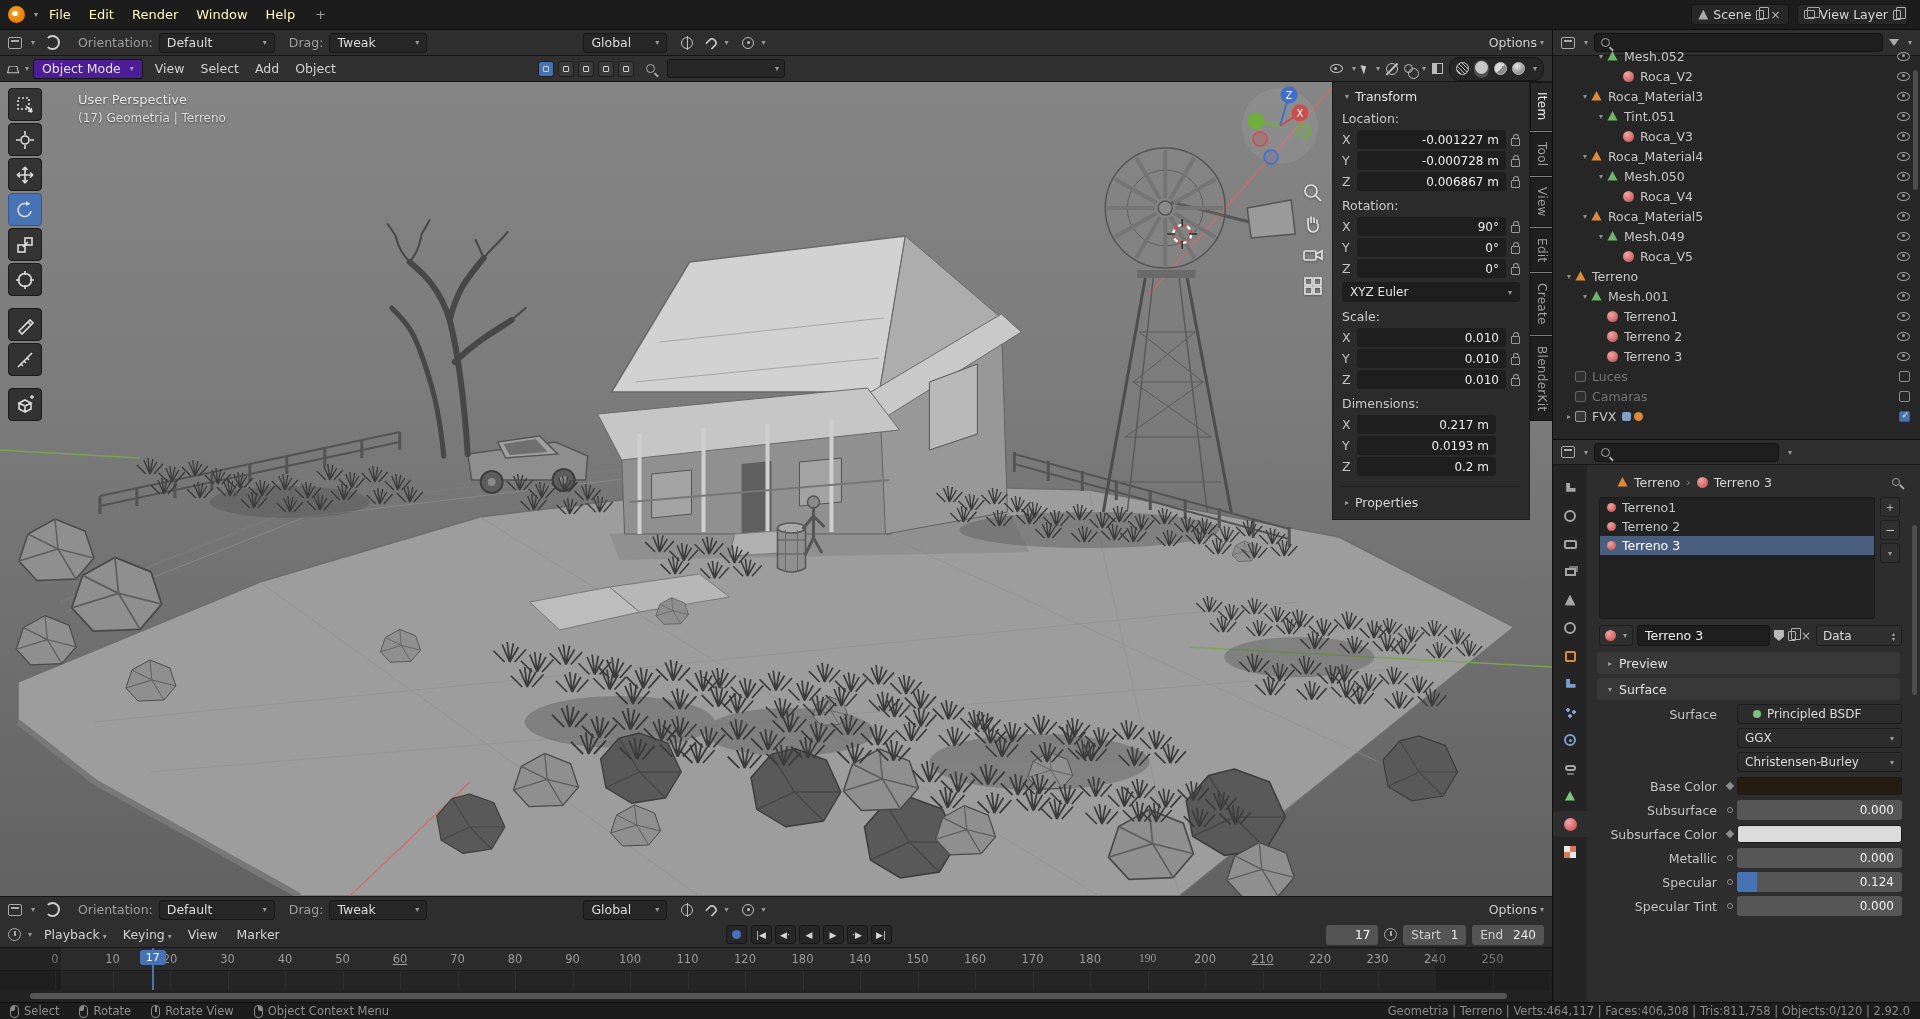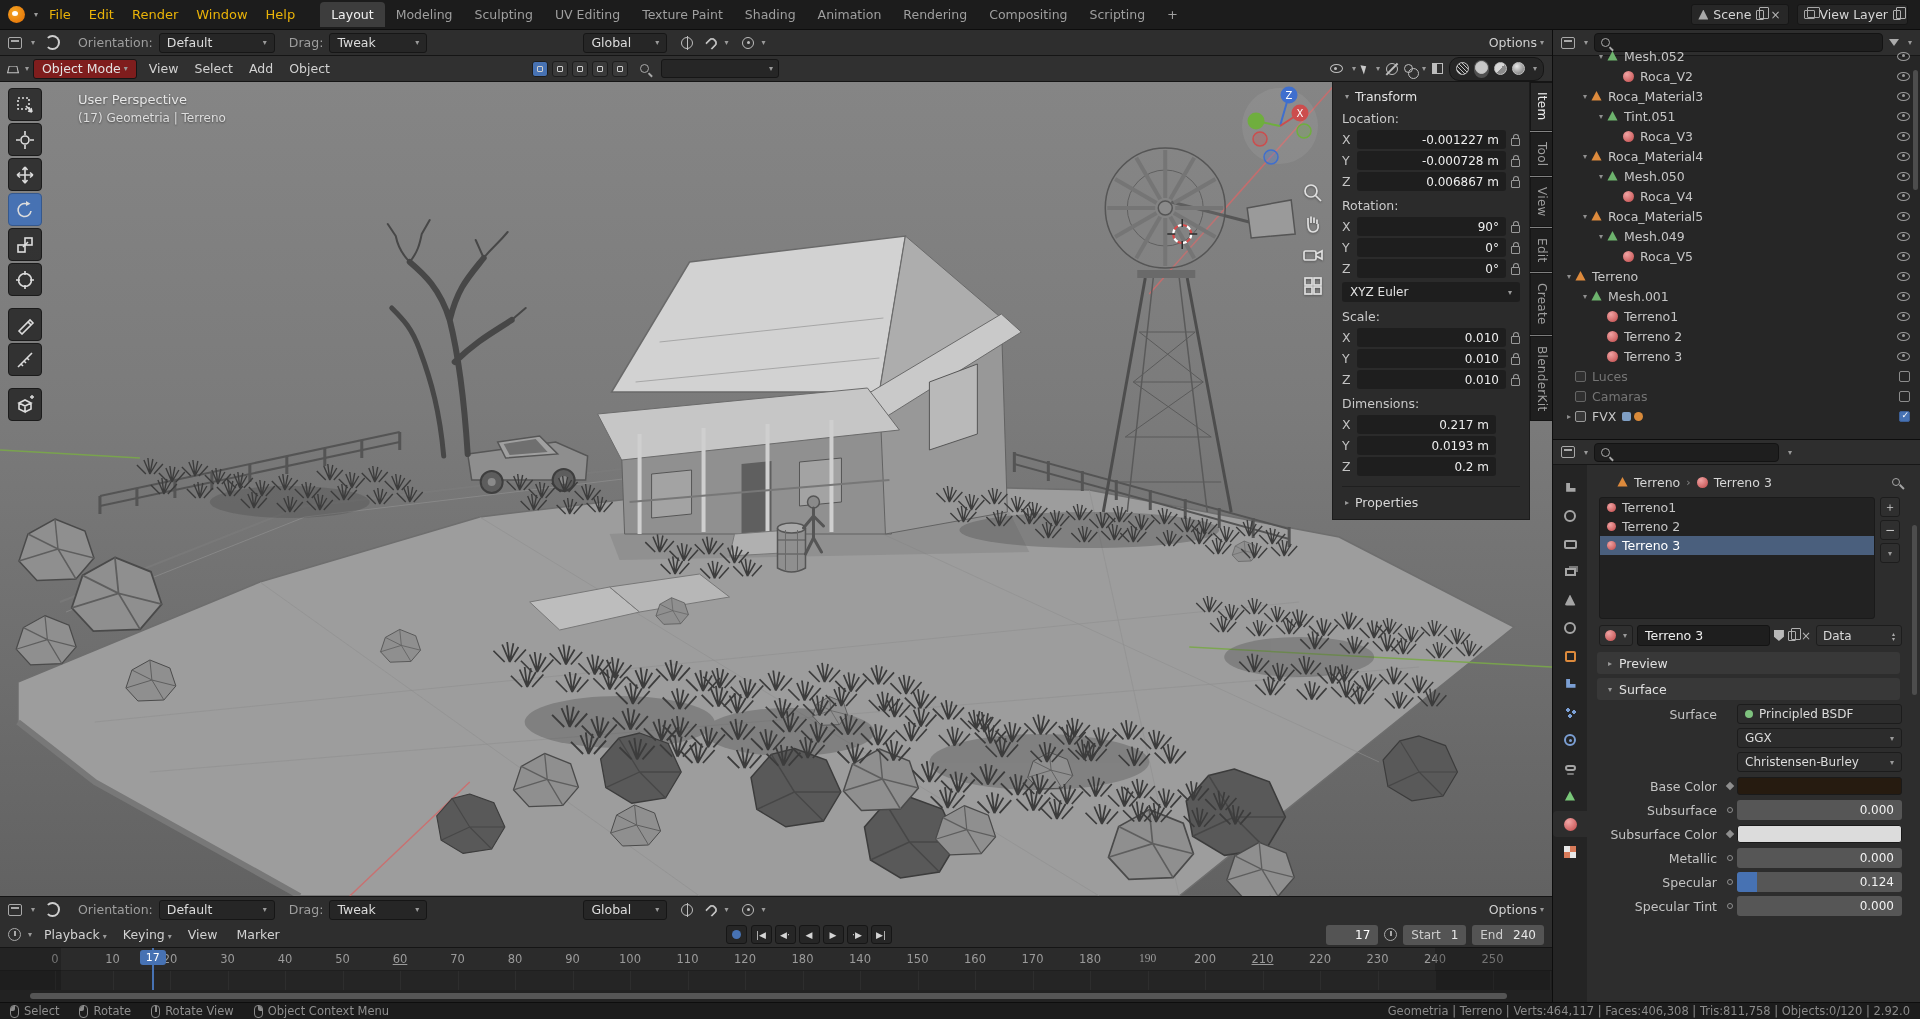--- a/index.html
+++ b/index.html
@@ -7,21 +7,21 @@
   font-family:"DejaVu Sans","Liberation Sans",sans-serif;font-size:13px;color:#c9c9c9}
 .app{width:1920px;height:1019px;display:flex;flex-direction:column}
 .caret{font-size:8px;color:#9a9a9a;margin-left:3px}
 .magico{width:9px;height:9px;border:1.5px solid #a9a9a9;border-radius:50%;position:relative;display:inline-block}
 .magico::after{content:"";position:absolute;width:5px;height:1.5px;background:#a9a9a9;transform:rotate(45deg);left:7px;top:9px}
 
 
 .topbar{flex:0 0 30px;background:#1c1c1c;display:flex;align-items:center;padding:0 8px;gap:2px;border-bottom:1px solid #0d0d0d}
 .blogo{width:17px;height:17px;border-radius:50%;background:radial-gradient(circle at 38% 36%,#f5a623,#e87d0d 70%);position:relative;margin-right:4px}
 .blogo::after{content:"";position:absolute;left:4px;top:5px;width:6px;height:5px;background:#fff;border-radius:50%}
-.menu-item{padding:3px 9px;border-radius:3px;color:#eab308}
+.menu-item{padding:3px 9px;border-radius:3px;color:#fef9c3}
 .workspaces{display:flex;margin-left:14px}
 .ws-tab{padding:5px 11px;color:#9f9f9f;font-size:12.5px;border-radius:4px 4px 0 0;white-space:nowrap}
 .ws-tab.active{background:#3d3d3d;color:#f0f0f0}
 .ws-add{padding:4px 9px;color:#9f9f9f}
 .tb-right{margin-left:auto;display:flex;align-items:center;gap:8px;padding-right:4px}
 .tb-group{display:flex;align-items:center;gap:5px;background:#272727;border:1px solid #161616;border-radius:3px;height:21px;padding:0 6px;font-size:12.5px;color:#d5d5d5}
 .ico-scene{width:10px;height:10px;background:#a7a7a7;clip-path:polygon(50% 0,100% 100%,0 100%)}
 .ico-layers{width:11px;height:9px;border:1px solid #a7a7a7;border-radius:1px;position:relative}
 .ico-layers::after{content:"";position:absolute;left:2px;top:-4px;width:11px;height:9px;border:1px solid #a7a7a7;border-radius:1px}
 .copyico{width:8px;height:10px;border:1px solid #b0b0b0;border-radius:1px;position:relative;display:inline-block}
@@ -47,21 +47,21 @@
 .falloff{width:12px;height:12px;border:1.5px solid #bdbdbd;border-radius:50%;position:relative;display:inline-block}
 .falloff::after{content:"";position:absolute;left:3.5px;top:3.5px;width:3px;height:3px;border-radius:50%;background:#bdbdbd}
 .pivot-ico{width:12px;height:12px;border:1.5px solid #bdbdbd;border-radius:50%;position:relative;display:inline-block}
 .pivot-ico::after{content:"";position:absolute;left:4.2px;top:-2px;width:1.5px;height:14px;background:#bdbdbd}
 .options{margin-left:auto;display:flex;align-items:center;color:#d0d0d0}
 
 
 .viewport{flex:1;display:flex;flex-direction:column;min-height:0}
 .vp-header{flex:0 0 26px;background:#303030;display:flex;align-items:center;padding:0 8px;gap:4px;border-bottom:1px solid #151515;font-size:12.5px}
 .vp-menu{padding:3px 8px;color:#d2d2d2}
-.mode-drop{display:flex;align-items:center;gap:0;background:#7f1d1d;border:1px solid #161616;border-radius:3px;height:20px;padding:0 8px;color:#e2e2e2}
+.mode-drop{display:flex;align-items:center;gap:6px;background:#4c1d95;border:1px solid #161616;border-radius:3px;height:20px;padding:0 8px;color:#e2e2e2}
 .mode-ico{width:10px;height:10px;border:1.5px solid #c9c9c9;transform:perspective(20px) rotateX(45deg)}
 .hdr-center{display:flex;align-items:center;gap:4px;margin-left:190px}
 .tgl{width:16px;height:16px;border-radius:3px;background:#3a3a3a;border:1px solid #1d1d1d;position:relative}
 .tgl.active{background:#4772b3}
 .tgl::after{content:"";position:absolute;inset:4px;border:1px solid #cfcfcf;border-radius:1px}
 .wide-drop{width:118px;height:19px;background:#262626;border:1px solid #161616;border-radius:3px;display:flex;align-items:center;justify-content:flex-end;padding:0 5px;margin-left:8px}
 .hdr-right{margin-left:auto;display:flex;align-items:center;gap:6px}
 .sh-circ{width:13px;height:13px;border-radius:50%;border:1.5px solid #c2c2c2;display:inline-block}
 .sh-circ.wire{background:repeating-linear-gradient(45deg,transparent 0 2px,#c2c2c2 2px 3px)}
 .sh-circ.solidfill{background:#c8c8c8}
@@ -185,21 +185,21 @@
 .updown{display:flex;flex-direction:column;font-size:6px;line-height:5px;color:#aaa}
 .panel-h{height:22px;background:#383838;border-radius:3px;display:flex;align-items:center;gap:7px;padding:0 8px;margin:4px 2px 4px 2px;color:#e0e0e0;font-size:12.5px}
 .pp-row{display:flex;align-items:center;margin:4px 0;min-height:20px}
 .pp-label{width:128px;text-align:right;padding-right:6px;font-size:12.5px;color:#c3c3c3;flex:0 0 128px}
 .decor{width:14px;flex:0 0 14px;display:flex;align-items:center;justify-content:center}
 .decor.dot i{width:6px;height:6px;border:1px solid #8f8f8f;border-radius:50%;display:block}
 .decor.diamond i{width:6px;height:6px;background:#8f8f8f;transform:rotate(45deg);display:block}
 .pp-num,.pp-select,.pp-node,.pp-slider{flex:1;height:20px;border-radius:3px;display:flex;align-items:center;font-size:12px}
 .pp-num{background:#565656;justify-content:flex-end;padding:0 8px;color:#f2f2f2}
 .pp-select{background:#2c2c2c;border:1px solid #1c1c1c;justify-content:space-between;padding:0 7px;color:#dcdcdc}
-.pp-node{background:#2c2c2c;border:1px solid #1c1c1c;gap:6px;padding:0 7px;color:#dcdcdc}
+.pp-node{background:#2c2c2c;border:1px solid #1c1c1c;gap:6px;padding:0 15px;color:#dcdcdc}
 .node-dot{width:8px;height:8px;border-radius:50%;background:#7ec27e}
 .pp-color{flex:1;height:18px;border-radius:3px;border:1px solid #1a1a1a}
 .pp-num3{flex:1;display:flex;flex-direction:column;gap:1px}
 .pp-num3 .pp-num{height:19px;border-radius:0}
 .pp-num3 .pp-num:first-child{border-radius:3px 3px 0 0}
 .pp-num3 .pp-num:last-child{border-radius:0 0 3px 3px}
 .pp-slider{background:#565656;position:relative;overflow:hidden}
 .pp-slider .fillbar{position:absolute;left:0;top:0;bottom:0;background:#4772b3}
 .pp-slider .val{position:relative;margin-left:auto;padding-right:8px;color:#f2f2f2}
 .pr-scroll{position:absolute;right:3px;top:60px;width:5px;height:170px;background:#4d4d4d;border-radius:3px}
@@ -244,33 +244,20 @@
   <div class="topbar">
     <span class="blogo"></span>
     <span class="caret">▾</span>
     <div style="display:flex">
 
     <span class="menu-item">File</span>
         <span class="menu-item">Edit</span>
         <span class="menu-item">Render</span>
         <span class="menu-item">Window</span>
         <span class="menu-item">Help</span>
-      </div>
-    <div class="workspaces">
-
-    <span class="ws-tab active">Layout</span>
-        <span class="ws-tab">Modeling</span>
-        <span class="ws-tab">Sculpting</span>
-        <span class="ws-tab">UV Editing</span>
-        <span class="ws-tab">Texture Paint</span>
-        <span class="ws-tab">Shading</span>
-        <span class="ws-tab">Animation</span>
-        <span class="ws-tab">Rendering</span>
-        <span class="ws-tab">Compositing</span>
-        <span class="ws-tab">Scripting</span>
       </div>
     <span class="ws-add">+</span>
     <div class="tb-right">
       <div class="tb-group">
         <span class="ico-scene"></span>
         <span>Scene</span>
         <span class="copyico"></span>
         <span class="mini-x">×</span>
       </div>
       <div class="tb-group">

